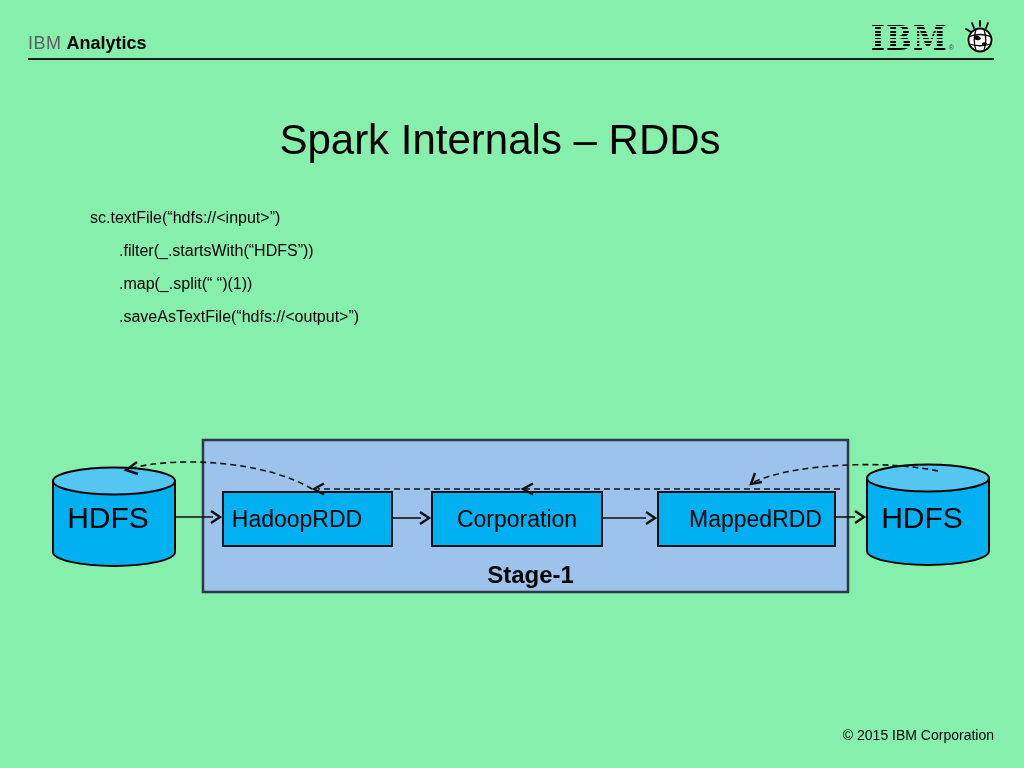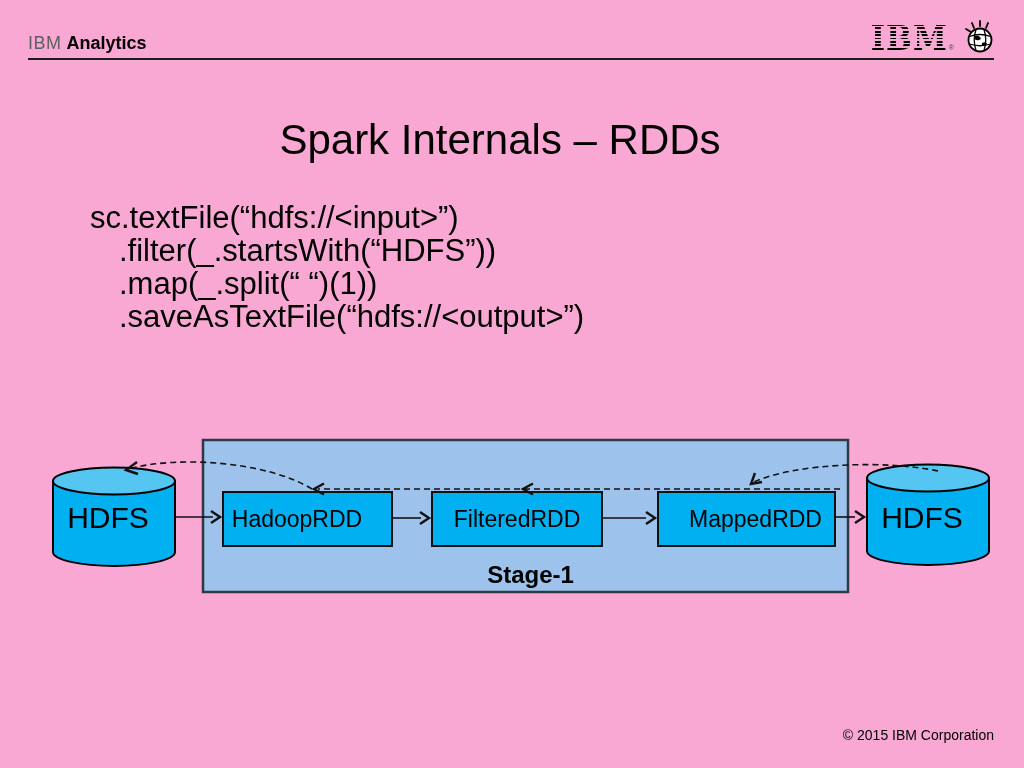--- a/index.html
+++ b/index.html
@@ -1,18 +1,18 @@
 <!DOCTYPE html>
 <html><head>
 <meta charset="utf-8">
 <style>
   * { margin:0; padding:0; box-sizing:border-box; }
   html,body { width:1024px; height:768px; background:#ffffff; overflow:hidden; }
   body { font-family:"Liberation Sans", sans-serif; color:#000; position:relative; }
-  .slide { position:absolute; left:0; top:0; width:1024px; height:768px; background:#f9a8d4; }
+  .slide { position:absolute; left:0; top:0; width:1024px; height:768px; background:#86efac; }
 
   
   .brand { position:absolute; left:28px; top:33px; font-size:18px; white-space:nowrap; }
   .brand .ibm { color:#5f5f5f; font-weight:400; letter-spacing:0.5px; }
   .brand .product { color:#000; font-weight:bold; margin-left:5px; }
   .header-rule { position:absolute; left:28px; top:58px; width:966px; border-top:2px solid #1c1c1c; }
 
   .logo-block { position:absolute; top:20px; right:28px; display:flex; align-items:flex-end; }
   .ibm-logo-text {
     font-family:"DejaVu Serif", serif; font-weight:bold; font-size:34px; line-height:28px;
@@ -21,21 +21,21 @@
     -webkit-background-clip:text; background-clip:text; color:transparent;
   }
   .ibm-reg { font-size:7px; color:#444; margin-left:1px; margin-bottom:1px; }
   .globe { margin-left:8px; margin-bottom:-2px; }
 
   
   .title { position:absolute; left:0; top:116px; width:1000px; text-align:center;
            font-size:42px; font-weight:400; letter-spacing:0px; }
 
   
-  .code { position:absolute; left:90px; top:201px; font-size:31px; line-height:33px; }
+  .code { position:absolute; left:90px; top:201px; font-size:16px; line-height:33px; }
   .code .line { white-space:pre; }
   .code .indent { padding-left:29px; }
 
   
   .diagram-label { position:absolute; text-align:center; }
   .hdfs-label { width:110px; font-size:30px; }
   .node-label { height:54px; display:flex; align-items:center; justify-content:center; font-size:23px; }
   .stage-label { width:655px; font-size:24px;font-weight:bold; }
 
   svg.overlay { position:absolute; left:0; top:0; }
@@ -125,19 +125,19 @@
       <path d="M 137,462 L 126,470 L 138,474" stroke-width="2.4"></path>
 
       <path d="M 938,471 C 886,460 796,463 754,482" stroke-width="1.6" stroke-dasharray="6 4"></path>
       <path d="M 755,473 L 751,484 L 762,482" stroke-width="2.4"></path>
     </g>
   </svg>
 
   <div class="diagram-label hdfs-label" style="left:53px; top:501px;">HDFS</div>
   <div class="diagram-label hdfs-label" style="left:867px; top:501px;">HDFS</div>
   <div class="diagram-label node-label" style="left:223px; top:492px; width:148px;">HadoopRDD</div>
-  <div class="diagram-label node-label" style="left:432px; top:492px; width:170px;">FilteredRDD</div>
+  <div class="diagram-label node-label" style="left:432px; top:492px; width:170px;">Corporation</div>
   <div class="diagram-label node-label" style="left:658px; top:492px; width:195px;">MappedRDD</div>
   <div class="diagram-label stage-label" style="left:203px; top:561px;">Stage-1</div>
 
   <div class="footer">© 2015 IBM Corporation</div>
 
 </div>
 
 </body></html>

